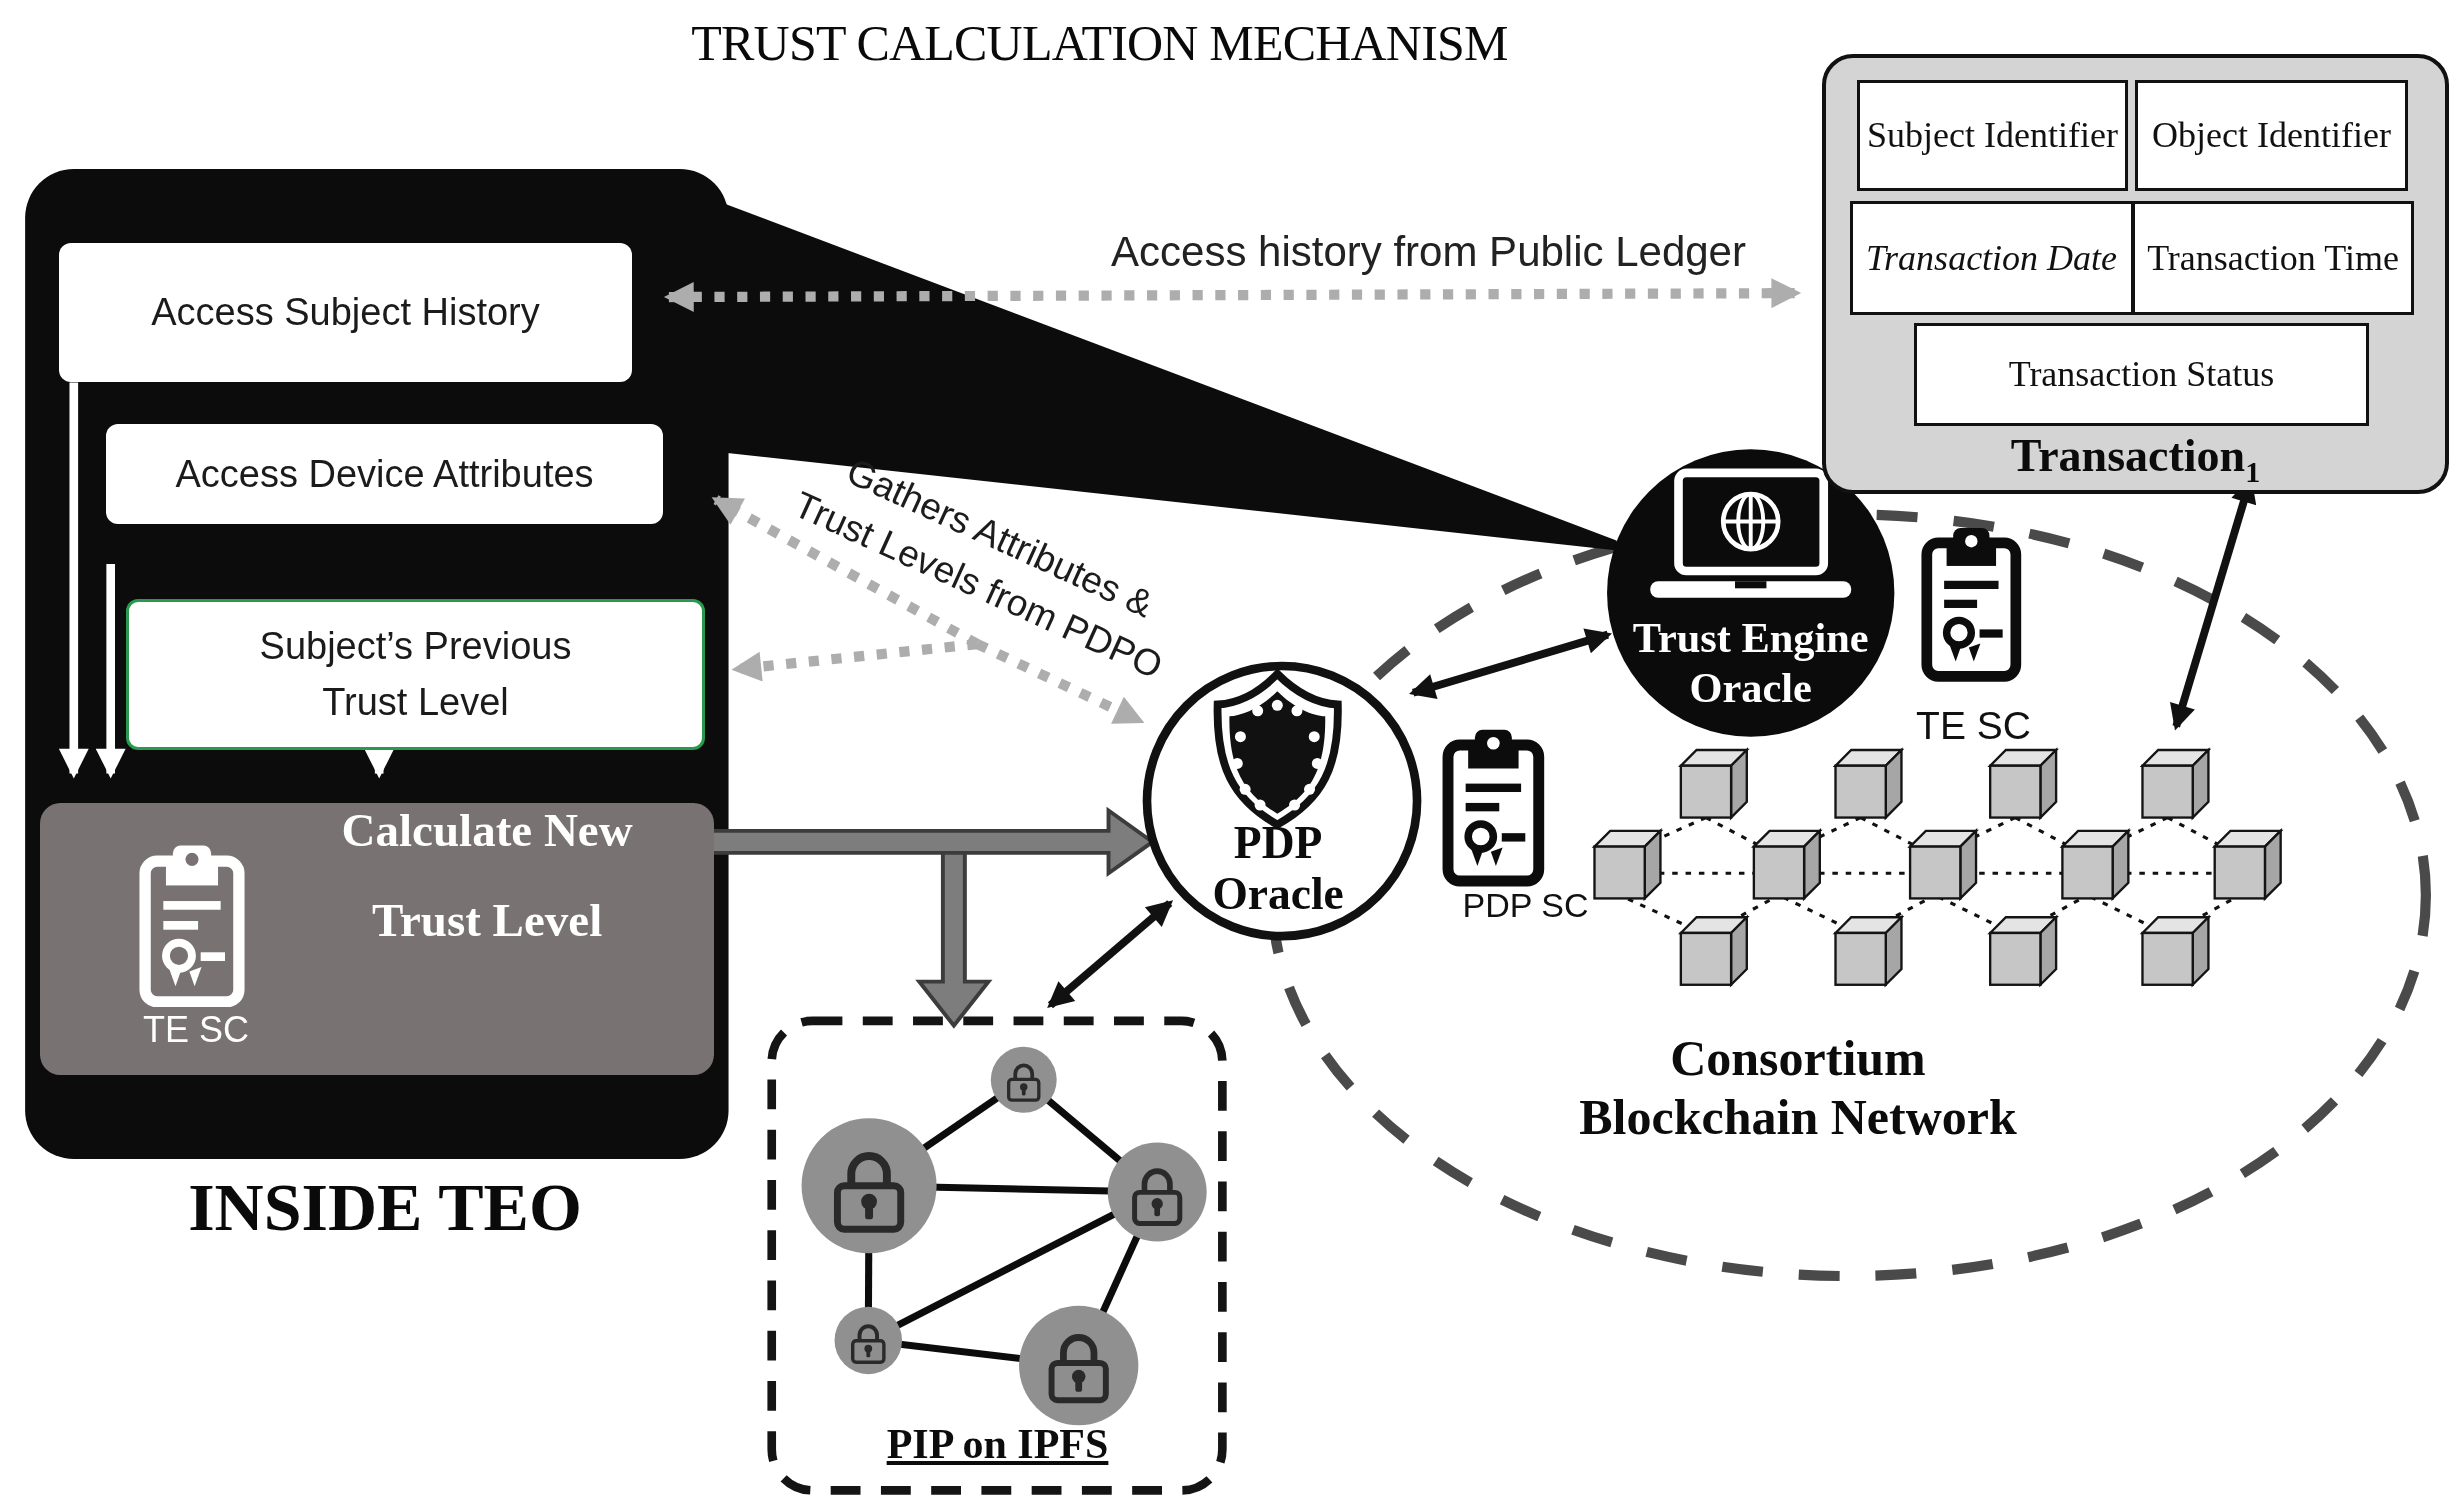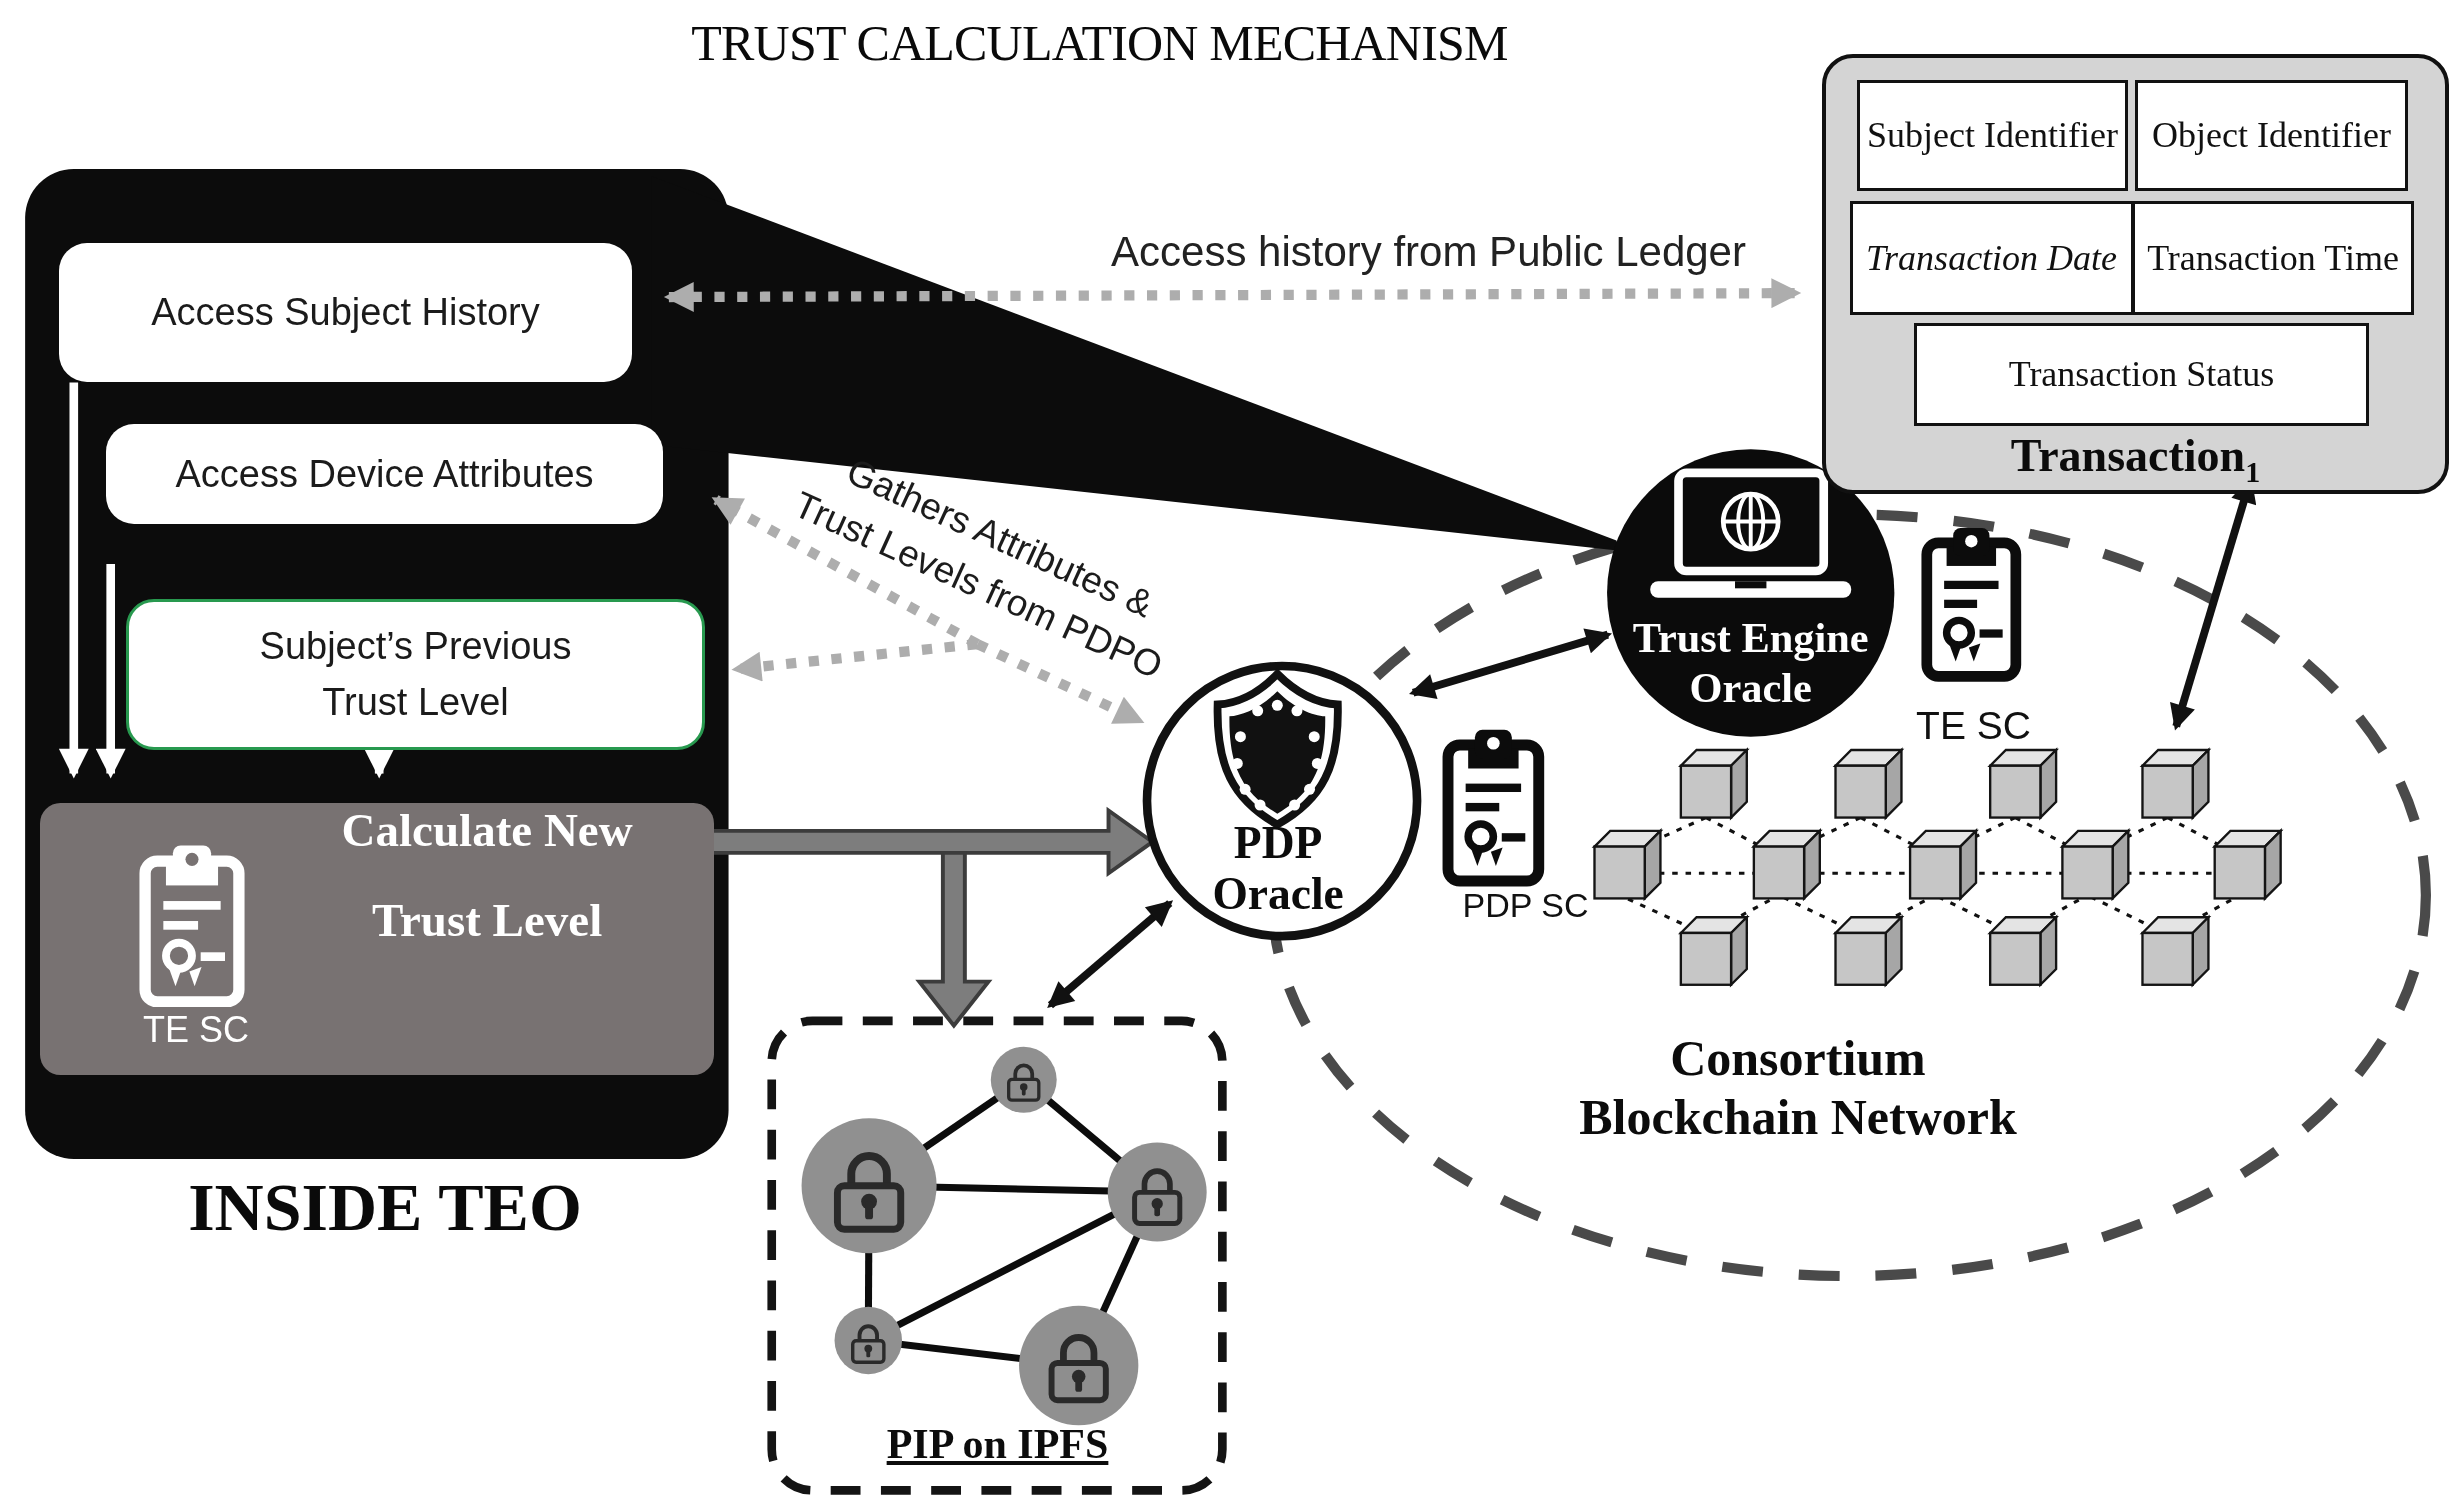--- a/index.html
+++ b/index.html
@@ -6,21 +6,21 @@
   .canvas{position:relative;width:2462px;height:1504px;background:#ffffff;overflow:hidden;
           font-family:"Liberation Sans",sans-serif;}
   .layer{position:absolute;left:0;top:0;width:2462px;height:1504px;}
   .abs{position:absolute;}
   .serif{font-family:"Liberation Serif","DejaVu Serif",serif;}
   .sans{font-family:"Liberation Sans","DejaVu Sans",sans-serif;}
 
   .title{left:550px;top:14px;width:1099px;text-align:center;font-size:50px;font-weight:normal;
          color:#0a0a0a;letter-spacing:-0.8px;}
 
-  .wbox{background:#ffffff;border-radius:28px;display:flex;align-items:center;justify-content:center;
+  .wbox{background:#ffffff;border-radius:12px;display:flex;align-items:center;justify-content:center;
         text-align:center;font-size:38px;color:#1b1b1b;}
   .box1{left:59px;top:243px;width:573px;height:139px;}
   .box2{left:106px;top:424px;width:557px;height:100px;}
   .box3{left:126px;top:599px;width:573px;height:145px;border:3.9px solid #28994f;}
   .box3 span{display:inline-block;max-width:369px;line-height:1.45;}
 
   .calcbox{left:40px;top:803px;width:674px;height:272px;background:#787272;border-radius:20.4px;}
   .calc-text{position:absolute;left:236px;top:0;right:15.7px;height:100%;display:flex;flex-direction:column;
              align-items:center;justify-content:flex-start;gap:36px;color:#ffffff;font-size:47px;font-weight:bold;}
   .tesc-white-label{position:absolute;left:93px;top:206px;width:126px;text-align:center;color:#ffffff;font-size:36px;}

